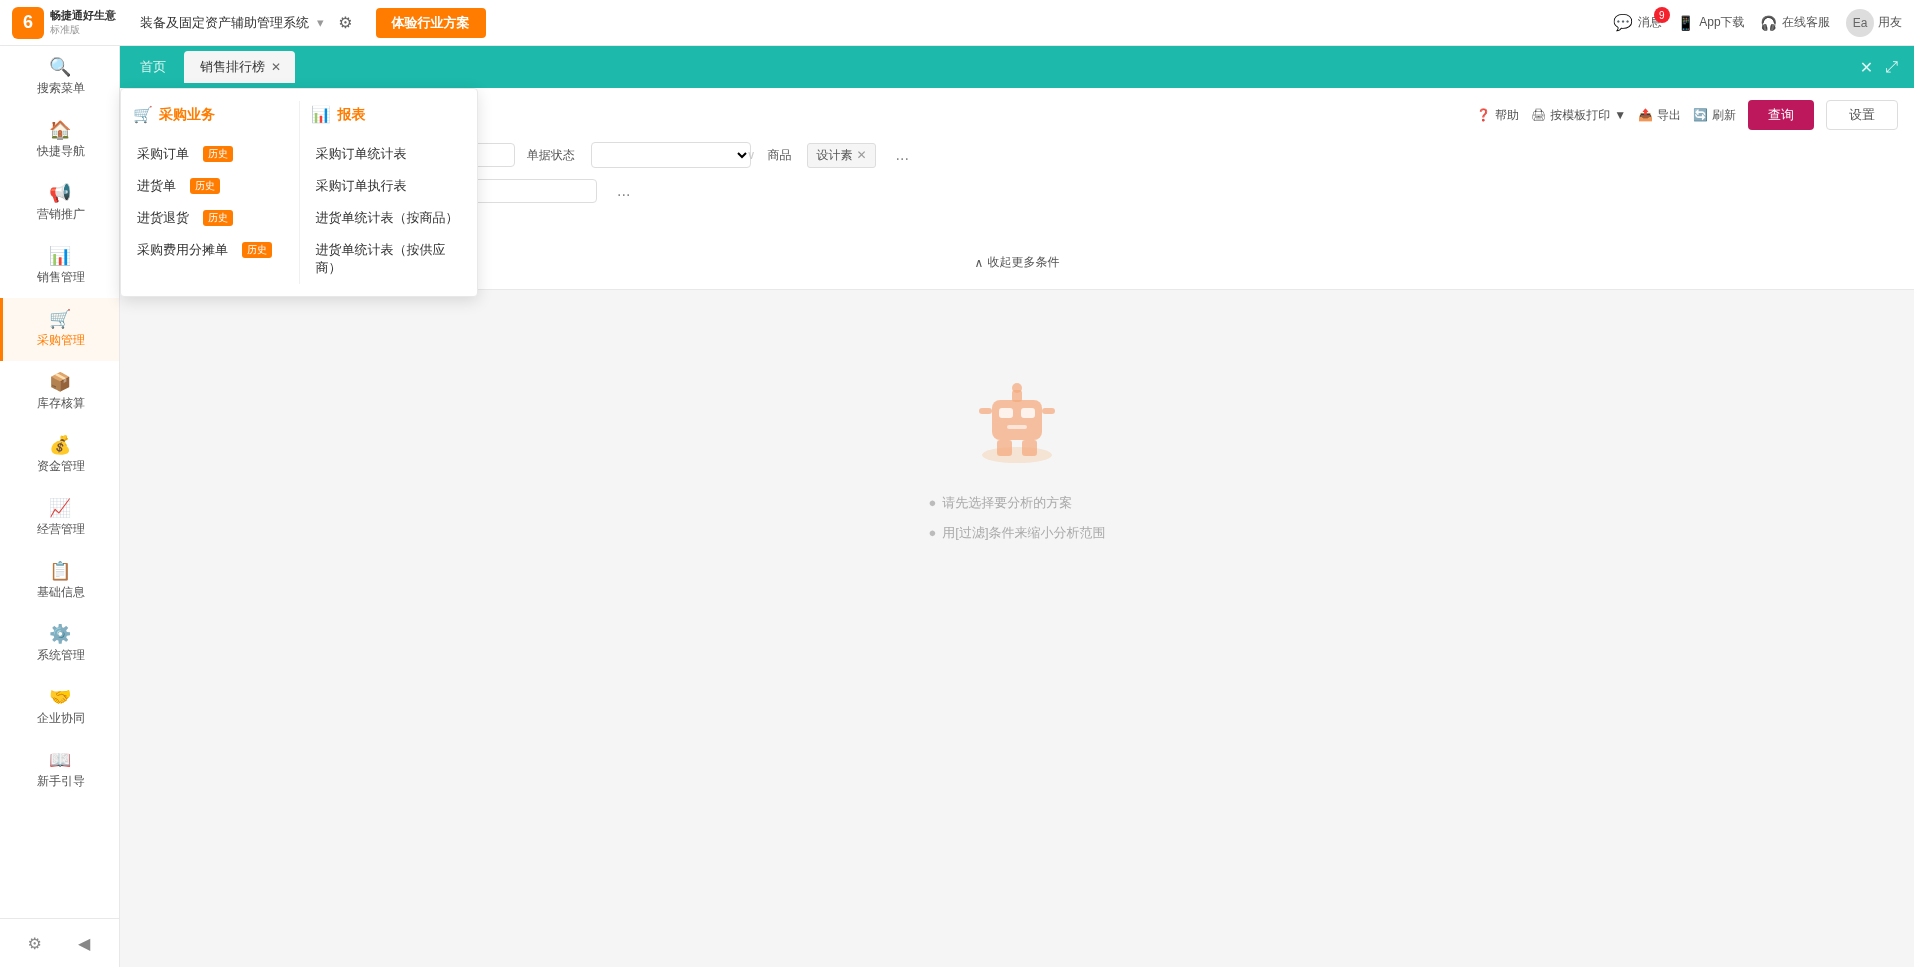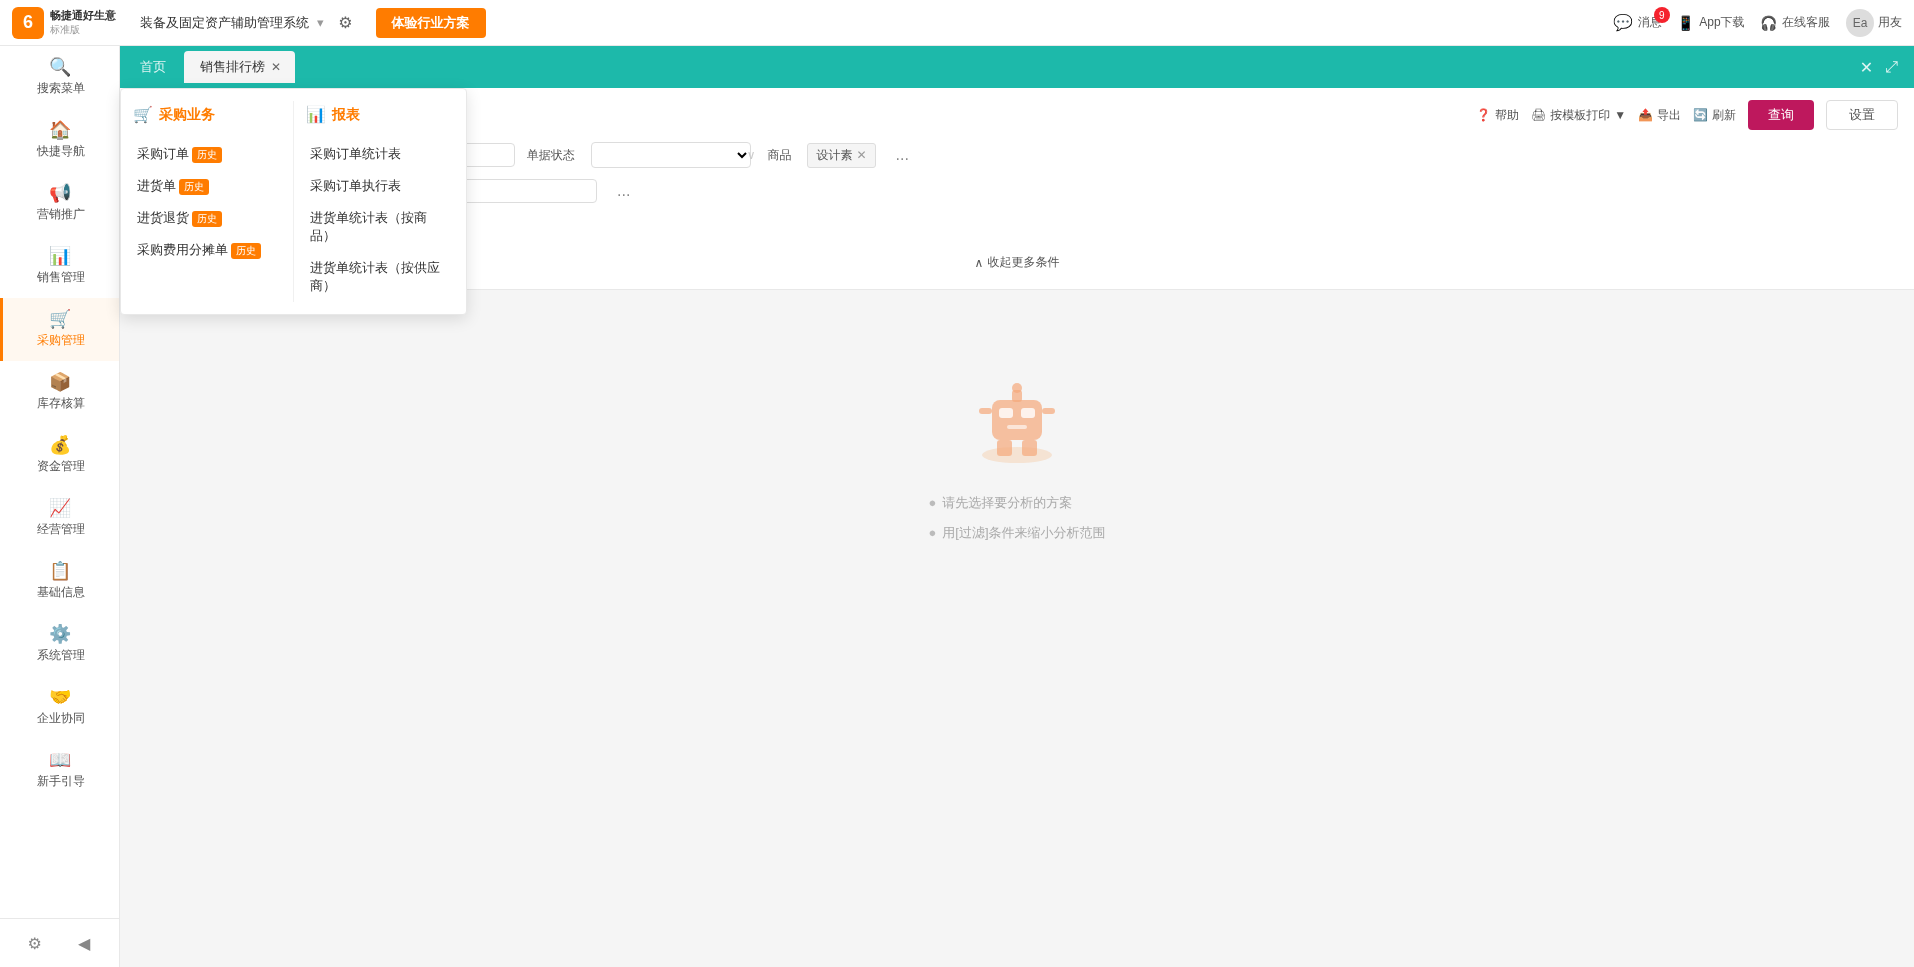--- a/index.html
+++ b/index.html
@@ -309,26 +309,26 @@
       color: #ff7c00;
       font-size: 14px;
       font-weight: bold;
       padding: 4px 0 10px 0;
       margin-bottom: 4px;
     }
     .dropdown-col-header-icon {
       font-size: 16px;
     }
     .dropdown-menu-item {
-      display: flex; align-items: flex-end;
+      display: flex; align-items: center;
       padding: 7px 4px;
       cursor: pointer;
       color: #333;
       font-size: 13px;
-      gap: 3px;
+      gap: 14px;
     }
     .hist-badge {
       background: #ff7c00;
       color: white;
       font-size: 10px;
       padding: 1px 5px;
       border-radius: 3px;
     }
   </style>
 </head>

